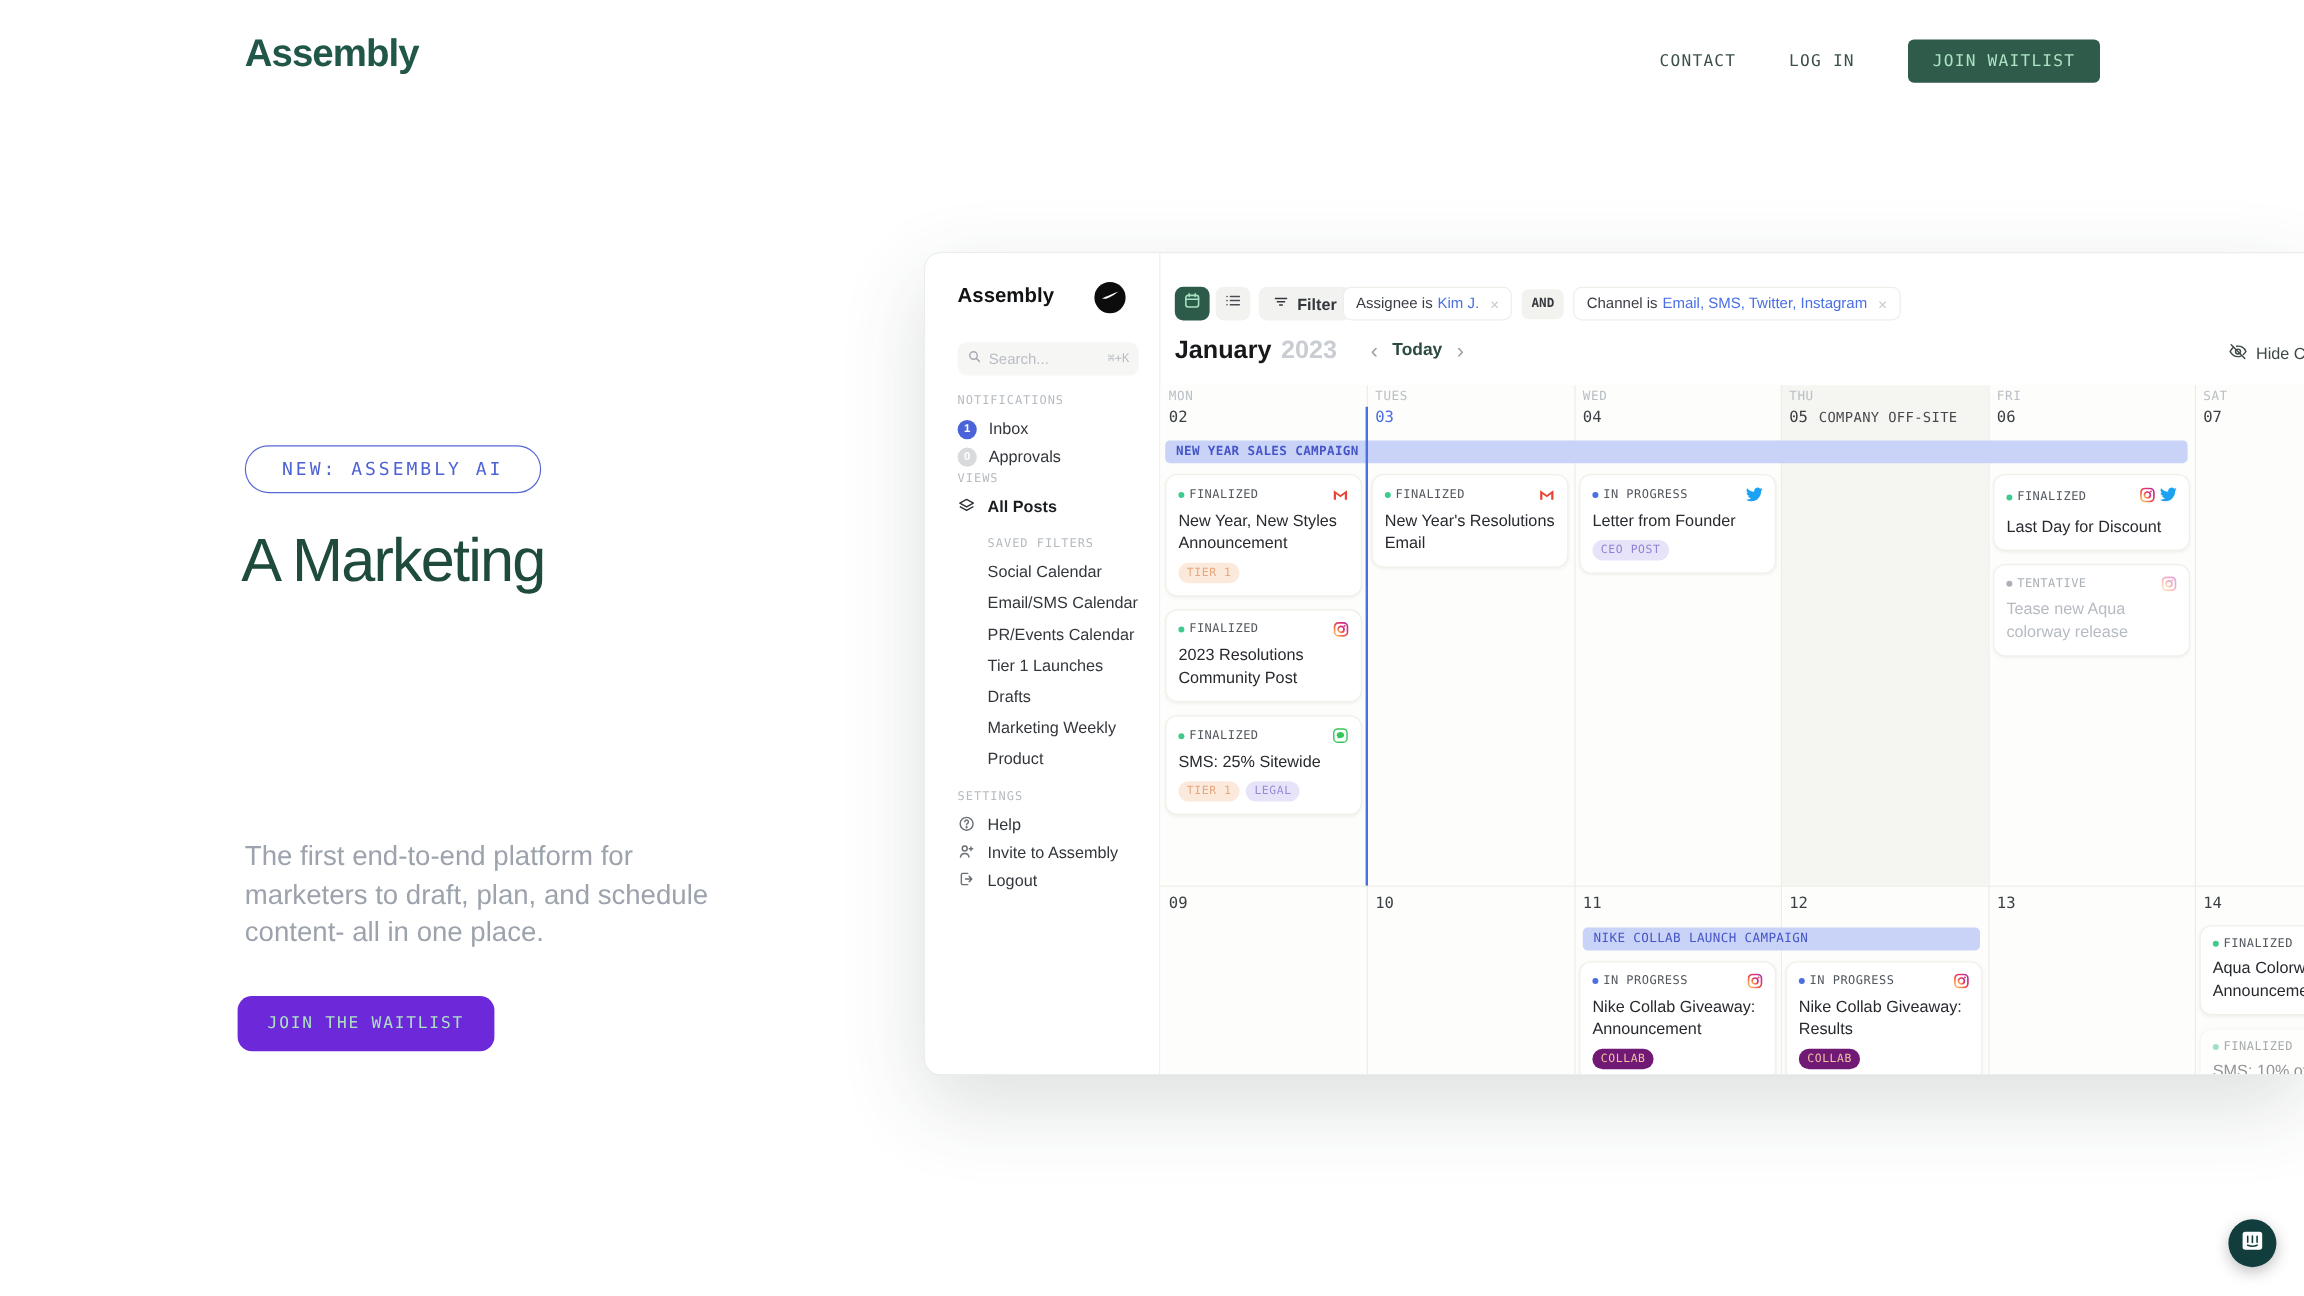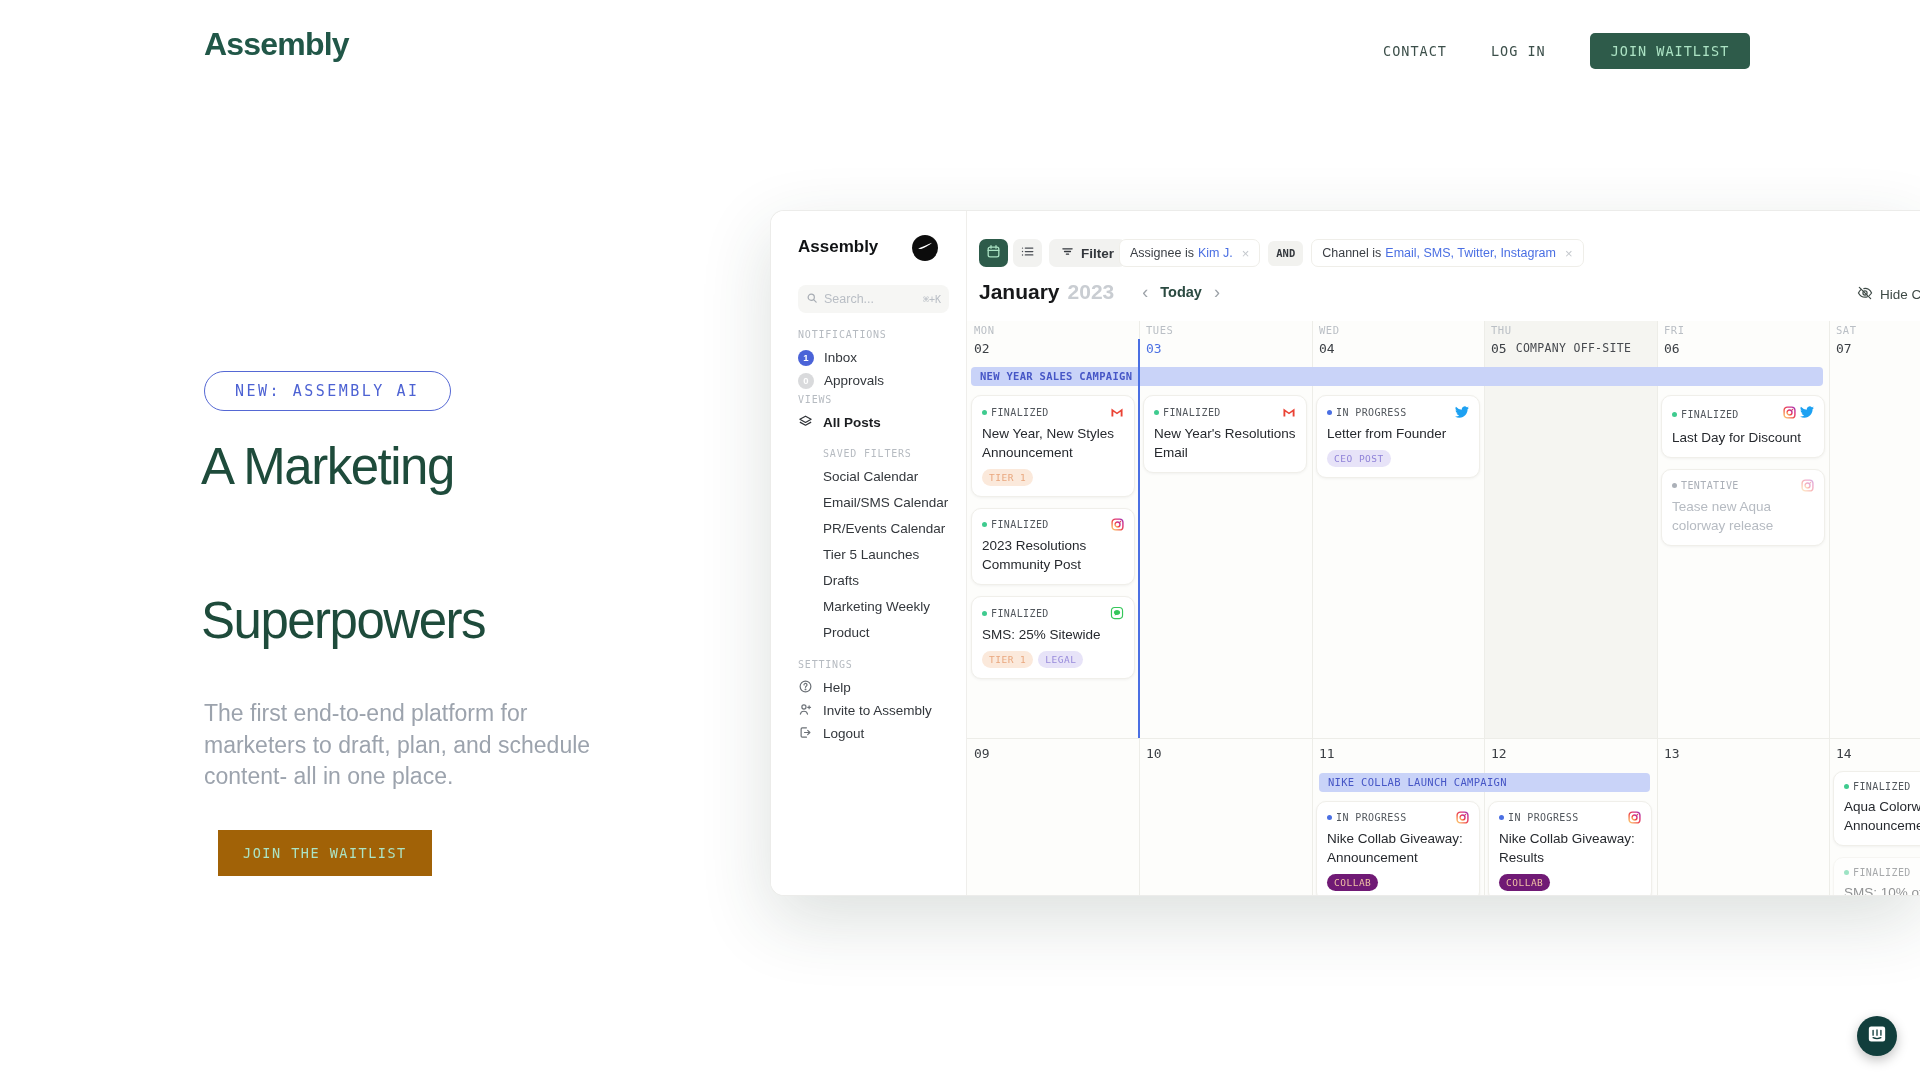--- a/index.html
+++ b/index.html
@@ -14,23 +14,23 @@
   .nav-cta { background:#2E5B4A; color:#ACE3C4; font-family:"DejaVu Sans Mono", monospace; font-size:13.5px;
              letter-spacing:1px; padding:0 21px; height:36px; line-height:36px; border-radius:5px; cursor:pointer; }
 
   
   .badge { position:absolute; left:204px; top:371px; height:40px; line-height:38px; padding:0 30px;
            border:1.5px solid #5568D4; border-radius:22px; color:#4D62D3;
            font-family:"DejaVu Sans Mono", monospace; font-size:15px; letter-spacing:2.5px; }
   .h1 { position:absolute; left:201px; top:428px; font-size:51px; line-height:77px; font-weight:400;
         color:#1E4B3B; letter-spacing:-1.5px; }
   .desc { position:absolute; left:204px; top:698px; width:410px; font-size:23px; line-height:31.5px; color:#9CA3AD; }
-  .cta { position:absolute; left:218px; top:830px; background:#a16207; color:#ACE3C4;
+  .cta { position:absolute; left:198px; top:830px; background:#6d28d9; color:#ACE3C4;
          font-family:"DejaVu Sans Mono", monospace; font-size:13.5px; letter-spacing:1.5px;
-         height:46px; line-height:46px; padding:0 25px; border-radius:0; cursor:pointer; }
+         height:46px; line-height:46px; padding:0 25px; border-radius:12px; cursor:pointer; }
 
   
   .app { position:absolute; left:770px; top:210px; width:1150px; height:686px; background:#fff;
          border:1px solid #ECECEA; border-right:none; border-radius:14px 0 0 14px;
          box-shadow:0 24px 70px rgba(40,60,50,0.16); overflow:hidden; }
 
   
   .sb { position:absolute; left:0; top:0; width:196px; height:100%; background:#fff; border-right:1px solid #EFEEEB; }
   .sb-logo { position:absolute; left:27px; top:26px; font-size:17px; font-weight:700; color:#101214; }
   .avatar { position:absolute; left:141px; top:24px; width:26px; height:26px; border-radius:50%;
@@ -127,21 +127,20 @@
 <div class="nav-right">
   <span class="nav-link">CONTACT</span>
   <span class="nav-link">LOG IN</span>
   <span class="nav-cta">JOIN WAITLIST</span>
 </div>
 
 <div class="badge mono">NEW: ASSEMBLY AI</div>
 <h1 class="h1">
   <span>A Marketing</span><br>
   <br>
-  <span>Superpowers</span>
 </h1>
 <p class="desc">The first end-to-end platform for marketers to draft, plan, and schedule content- all in one place.</p>
 <div class="cta">JOIN THE WAITLIST</div>
 
 <div class="app">
 
   <div class="sb">
     <div class="sb-logo">Assembly</div>
     <div class="avatar">
       <span>
@@ -179,21 +178,21 @@
               <path d="M12 3.5 3 8.5l9 5 9-5z"></path>
               <path d="M3 13l9 5 9-5"></path>
             </svg>
         </span>
         <span>All Posts</span>
       </div>
       <div class="sec-label sf-label">SAVED FILTERS</div>
       <div class="sf-item">Social Calendar</div>
       <div class="sf-item">Email/SMS Calendar</div>
       <div class="sf-item">PR/Events Calendar</div>
-      <div class="sf-item">Tier 5 Launches</div>
+      <div class="sf-item">Tier 1 Launches</div>
       <div class="sf-item">Drafts</div>
       <div class="sf-item">Marketing Weekly</div>
       <div class="sf-item">Product</div>
 
       <div class="sec-label mt14">SETTINGS</div>
       <div class="sb-item">
         <span>
           <svg width="15" height="15" viewBox="0 0 24 24" fill="none" stroke="#6B7076" stroke-width="1.9" stroke-linecap="round">
               <circle cx="12" cy="12" r="8.6"></circle>
               <path d="M9.6 9.4a2.4 2.4 0 1 1 4.1 1.7c-.7.7-1.7 1-1.7 2.2"></path>

